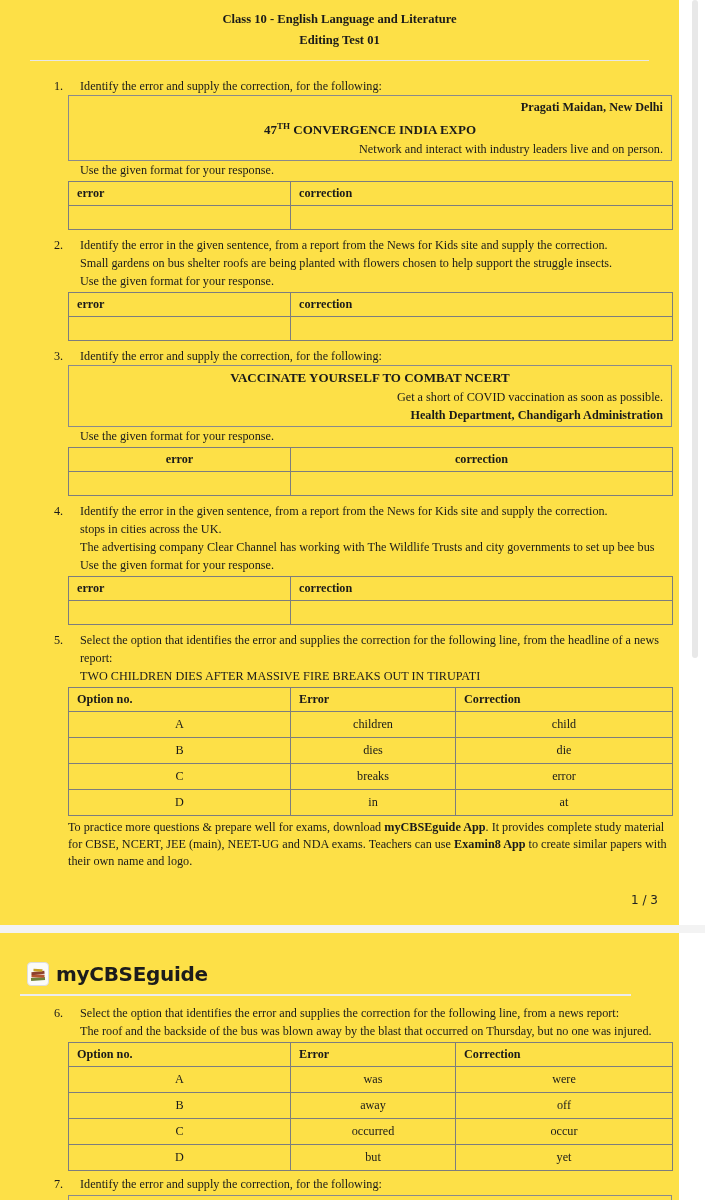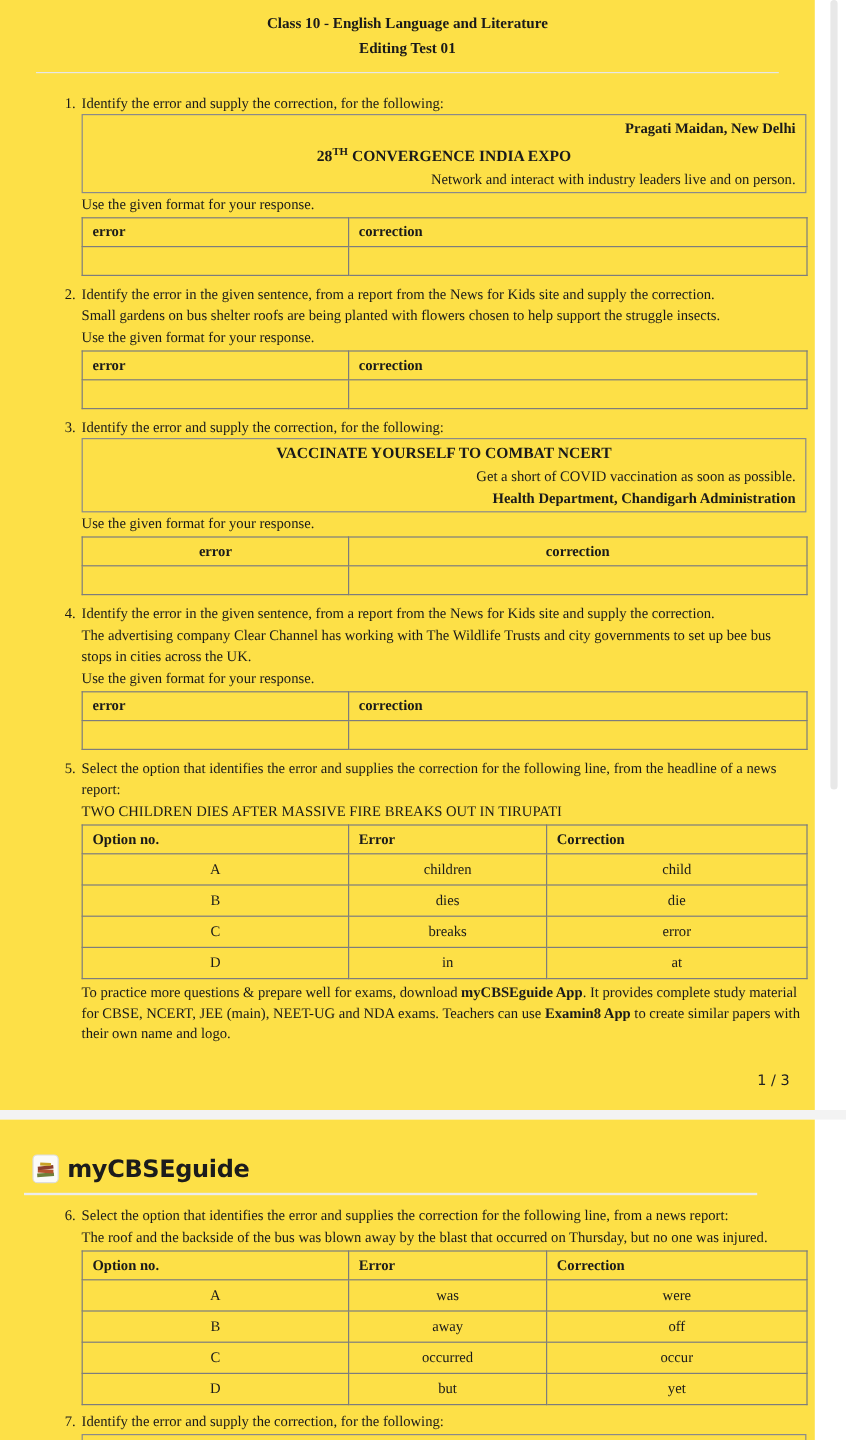--- a/index.html
+++ b/index.html
@@ -12,21 +12,21 @@
   #page-band{position:absolute;top:925px;left:0;width:705px;height:8px;background:#f3f3f3;}
   #page2{top:933px;height:267px;overflow:hidden;}
 
   .doc-title{margin:12px 30px 0;text-align:center;font-size:12.6px;font-weight:bold;line-height:14px;}
   .doc-subtitle{margin:7px 30px 0;text-align:center;font-size:12.6px;font-weight:bold;line-height:14px;}
   .top-rule{margin:13px 30px 0;border:0;border-top:1px solid #e7e7e7;}
 
   .q{margin:6px 34px 0 68px;position:relative;font-size:12.2px;}
   .q.first{margin-top:16px;}
   .qnum{position:absolute;left:-14px;top:0;line-height:18px;}
-  .prompt,.sent,.note{line-height:18px;white-space:nowrap;}
+  .prompt,.sent,.note{line-height:18px;white-space:nowrap;margin-left:12px;}
   .qbox{border:1px solid #8a8a8a;width:604px;box-sizing:border-box;padding:2px 8px;}
   .qbox .bx-right{text-align:right;font-weight:bold;line-height:18px;}
   .qbox .bx-title{text-align:center;font-weight:bold;font-size:13px;line-height:20px;}
   .qbox .bx-center{text-align:right;line-height:18px;}
   .qbox sup{font-size:9px;font-weight:bold;}
 
   table{border-collapse:collapse;width:604px;margin-top:2px;font-size:12.2px;table-layout:fixed;}
   th,td{border:1px solid #7d7d7d;padding:0 8px;overflow:hidden;}
   .t2 th{text-align:left;font-weight:bold;height:23px;}
   .t2 td{height:23px;}
@@ -58,21 +58,21 @@
 
   <div class="doc-title">Class 10 - English Language and Literature</div>
   <div class="doc-subtitle">Editing Test 01</div>
   <hr class="top-rule">
 
   <div class="q first">
     <span class="qnum">1.</span>
     <div class="prompt">Identify the error and supply the correction, for the following:</div>
     <div class="qbox">
       <div class="bx-right">Pragati Maidan, New Delhi</div>
-      <div class="bx-title"><span>28</span><sup>TH</sup><span> CONVERGENCE INDIA EXPO</span></div>
+      <div class="bx-title"><span>47</span><sup>TH</sup><span> CONVERGENCE INDIA EXPO</span></div>
       <div class="bx-center">Network and interact with industry leaders live and on person.</div>
     </div>
     <div class="note">Use the given format for your response.</div>
     <table class="t2">
       <colgroup>
           <col style="width:222px">
           <col style="width:382px">
         </colgroup>
       <tbody>
           <tr>
@@ -133,22 +133,22 @@
         <td></td>
         <td></td>
       </tr>
     </tbody>
       </table>
   </div>
 
   <div class="q">
     <span class="qnum">4.</span>
     <div class="prompt">Identify the error in the given sentence, from a report from the News for Kids site and supply the correction.</div>
+    <div class="sent">stops in cities across the UK.</div>
     <div class="sent">The advertising company Clear Channel has working with The Wildlife Trusts and city governments to set up bee bus</div>
-    <div class="sent">stops in cities across the UK.</div>
     <div class="note">Use the given format for your response.</div>
     <table class="t2">
       <colgroup>
           <col style="width:222px">
           <col style="width:382px">
         </colgroup>
       <tbody>
           <tr>
         <th>error</th>
         <th>correction</th>

